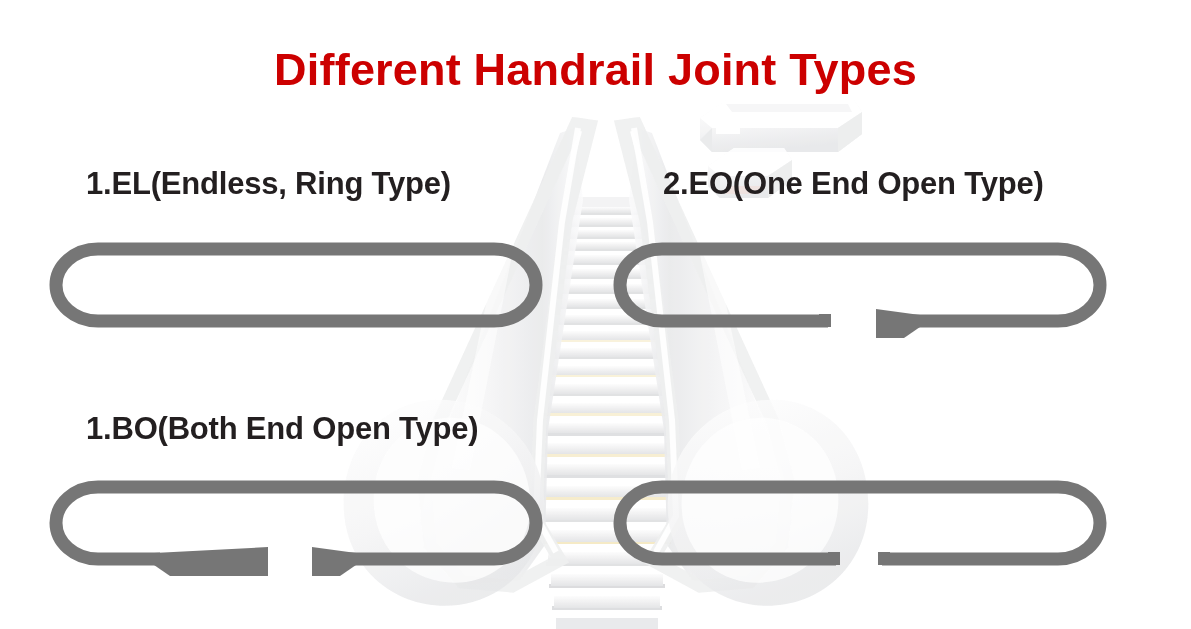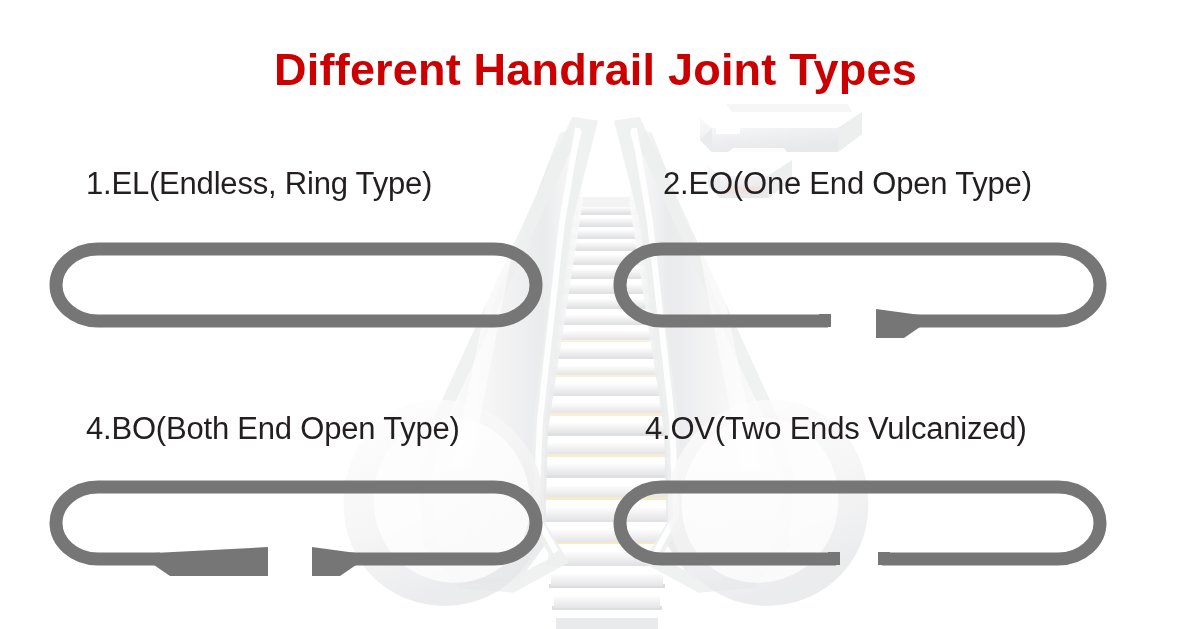--- a/index.html
+++ b/index.html
@@ -39,21 +39,21 @@
     font-weight: bold;
     letter-spacing: 0.2px;
     color: #cc0000;
     white-space: nowrap;
   }
 
   
   .joint-label {
     position: absolute;
     font-size: 31px;
-    font-weight: normal;
+    font-weight: bold;
     color: #231f20;
     white-space: nowrap;
     letter-spacing: -0.2px;
   }
   #label-0 { left: 86px;  top: 166px; }
   #label-1 { left: 645px; top: 166px; margin-left: 18px; }
   #label-2 { left: 86px;  top: 411px; }
   #label-3 { left: 645px; top: 411px; }
 
   
@@ -211,34 +211,33 @@
 
       <path d="M58,21 L454,21 C478,21 496,38 496,57 C496,76 478,93 454,93 L300,93" fill="none" stroke="#767676" stroke-width="13" stroke-linecap="butt"></path>
       <path d="M58,21 C34,21 16,38 16,57 C16,76 34,93 58,93 L224,93" fill="none" stroke="#767676" stroke-width="13" stroke-linecap="butt"></path>
 
       <rect x="215" y="86" width="12" height="13" fill="#767676"></rect>
 
       <path d="M272,81 L272,110 L300,110 L316,99 L316,87 Z" fill="#767676"></path>
     </svg>
   </div>
 
-  <div class="joint-label" id="label-2">4.BO(Both End Open Type)</div>
+  <div class="joint-label" id="label-2">1.BO(Both End Open Type)</div>
 
   <div class="joint-diagram" id="diagram-2">
     <svg class="diagram-svg" width="520" height="124" viewBox="0 0 520 124" aria-hidden="true">
       <path d="M58,21 L454,21 C478,21 496,38 496,57 C496,76 478,93 454,93 L300,93" fill="none" stroke="#767676" stroke-width="13" stroke-linecap="butt"></path>
       <path d="M58,21 C34,21 16,38 16,57 C16,76 34,93 58,93 L120,93" fill="none" stroke="#767676" stroke-width="13" stroke-linecap="butt"></path>
 
       <path d="M114,87 L114,99 L130,110 L228,110 L228,81 Z" fill="#767676"></path>
 
       <path d="M272,81 L272,110 L300,110 L316,99 L316,87 Z" fill="#767676"></path>
     </svg>
   </div>
 
-  <div class="joint-label" id="label-3">4.OV(Two Ends Vulcanized)</div>
 
   <div class="joint-diagram" id="diagram-3">
     <svg class="diagram-svg" width="520" height="124" viewBox="0 0 520 124" aria-hidden="true">
       <path d="M58,21 L454,21 C478,21 496,38 496,57 C496,76 478,93 454,93 L278,93" fill="none" stroke="#767676" stroke-width="13" stroke-linecap="butt"></path>
       <path d="M58,21 C34,21 16,38 16,57 C16,76 34,93 58,93 L232,93" fill="none" stroke="#767676" stroke-width="13" stroke-linecap="butt"></path>
       <rect x="224" y="86" width="12" height="13" fill="#767676"></rect>
       <rect x="274" y="86" width="12" height="13" fill="#767676"></rect>
     </svg>
   </div>
 

